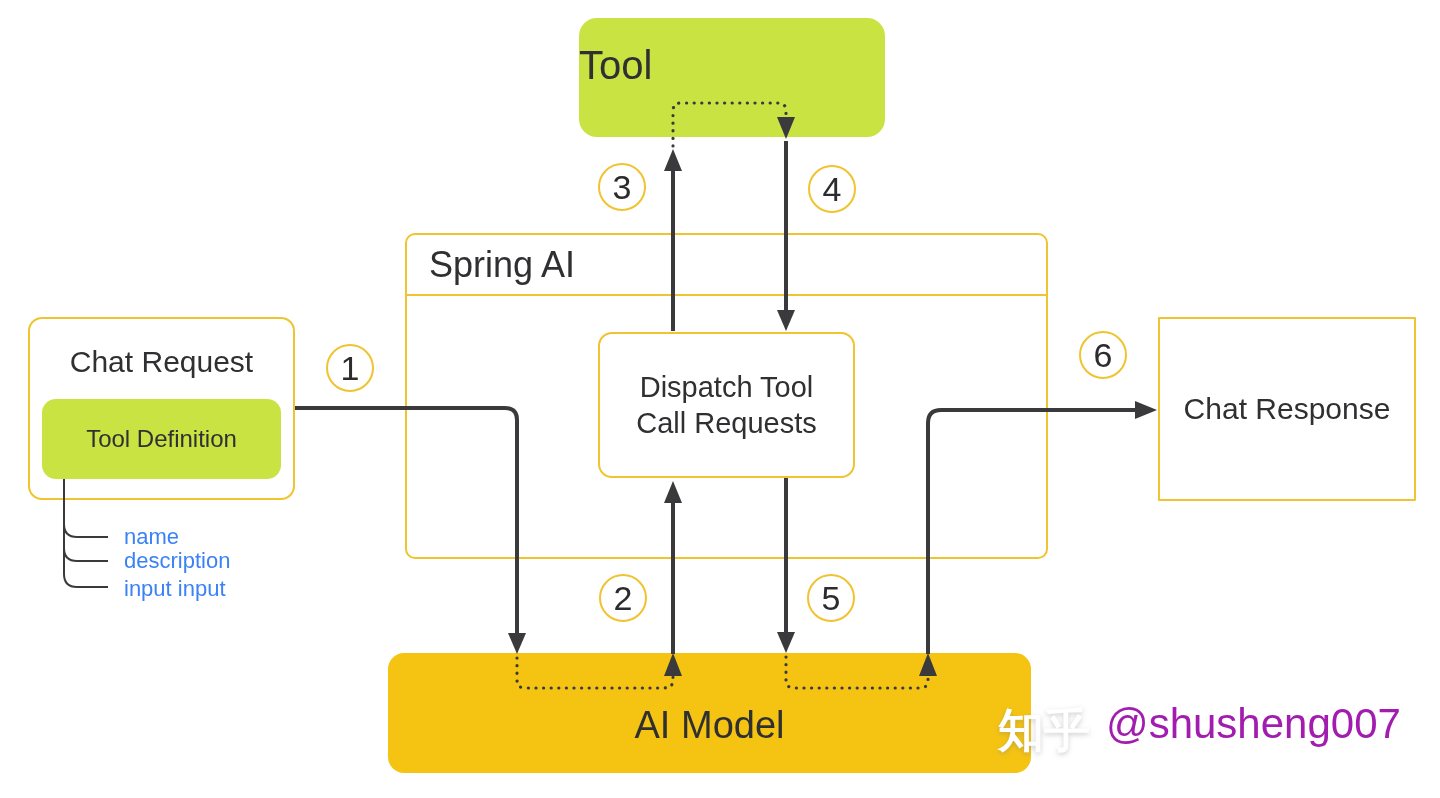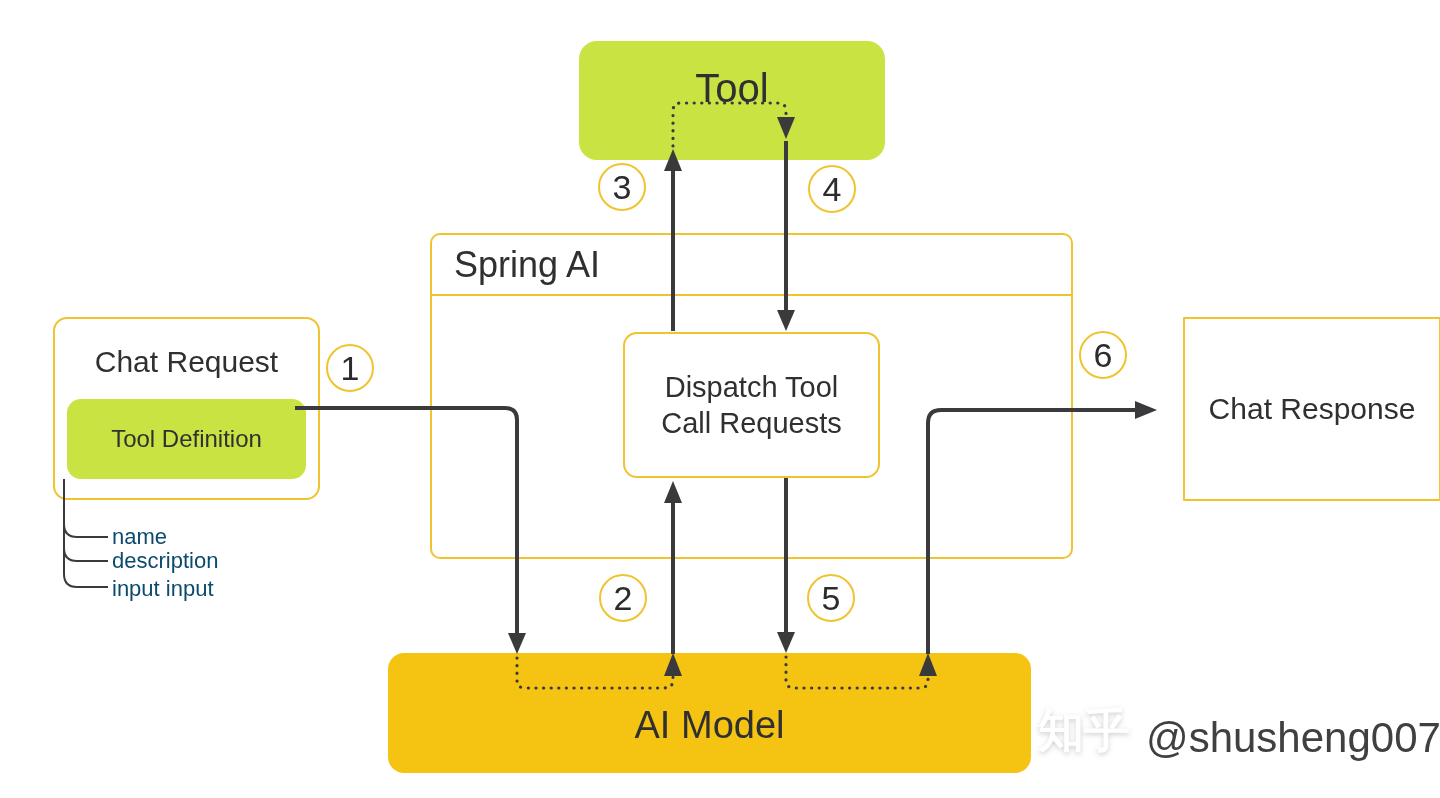--- a/index.html
+++ b/index.html
@@ -7,27 +7,27 @@
     position:relative;
     width:1440px;height:798px;
     background:#ffffff;
     font-family:"Liberation Sans","DejaVu Sans",sans-serif;
     color:#303032;
     overflow:hidden;
   }
   .box{position:absolute;box-sizing:border-box;}
   .green-fill{background:var(--green,#C9E343);}
   .amber-fill{background:var(--amber,#F5C413);}
-  .yellow-border{border:2px solid var(--border-yellow,#F0C330);background:#ffffff;margin-left:25px;}
+  .yellow-border{border:2px solid var(--border-yellow,#F0C330);background:#ffffff;}
 
   
   .tool-box{
     left:579px;top:18px;width:306px;height:119px;border-radius:18px;
-    display:flex;align-items:center;justify-content:center;
-    font-size:40px;padding-bottom:24px;z-index:1;margin-top:23px;
+    display:flex;align-items:center;justify-content:flex-start;
+    font-size:40px;padding-bottom:24px;z-index:1;
   }
   
   .spring-box{
     left:405px;top:233px;width:643px;height:326px;border-radius:10px;z-index:1;
   }
   .spring-header{
     box-sizing:border-box;height:61px;border-bottom:2px solid var(--border-yellow,#F0C330);
     display:flex;align-items:center;padding-left:22px;font-size:36px;
   }
   
@@ -64,43 +64,43 @@
     border:2px solid var(--border-yellow,#F0C330);background:#ffffff;
     display:flex;align-items:center;justify-content:center;
     font-size:34px;color:#2c2c2e;z-index:3;box-sizing:border-box;
   }
   .c1{left:326px;top:344px;} .c2{left:599px;top:574px;}
   .c3{left:598px;top:163px;} .c4{left:808px;top:165px;}
   .c5{left:807px;top:574px;} .c6{left:1079px;top:331px;}
 
   
   .field-label{
-    position:absolute;left:112px;font-size:22px;color:#0c4a6e;z-index:2;line-height:26px;
+    position:absolute;left:124px;font-size:22px;color:#3b82f6;z-index:2;line-height:26px;
   }
   .f-name{top:524px;} .f-desc{top:548px;} .f-schema{top:576px;}
 
   
   .lines{position:absolute;left:0;top:0;z-index:2;pointer-events:none;}
   .solid{stroke:var(--line-dark,#3A3A3C);stroke-width:4;fill:none;}
   .dotted{stroke:var(--line-dark,#3A3A3C);stroke-width:3.2;fill:none;
           stroke-dasharray:0.1 7.5;stroke-linecap:round;}
   .thin{stroke:var(--line-dark,#3A3A3C);stroke-width:2;fill:none;}
   .head{fill:var(--line-dark,#3A3A3C);stroke:none;}
 
   
   .watermark{
     position:absolute;left:998px;top:700px;z-index:5;
-    display:flex;align-items:flex-end;gap:16px;white-space:nowrap;margin-left:40px;
+    display:flex;align-items:flex-start;gap:16px;white-space:nowrap;
   }
   .wm-brand{
     font-size:46px;font-weight:bold;color:#ffffff;
     text-shadow:0 2px 5px rgba(120,120,120,0.35);
   }
   .wm-handle{
-    font-size:42px;color:#404040;
+    font-size:42px;color:#a21caf;
     text-shadow:-1px -1px 0 #ffffff,1px -1px 0 #ffffff,-1px 1px 0 #ffffff,1px 1px 0 #ffffff;
   }
 </style>
 </head>
 <body>
 
 <div class="canvas" style="--green: #C9E343; --amber: #F5C413; --border-yellow: #F0C330; --line-dark: #3A3A3C;">
 
   <div class="box tool-box green-fill">
     <span>Tool</span>

